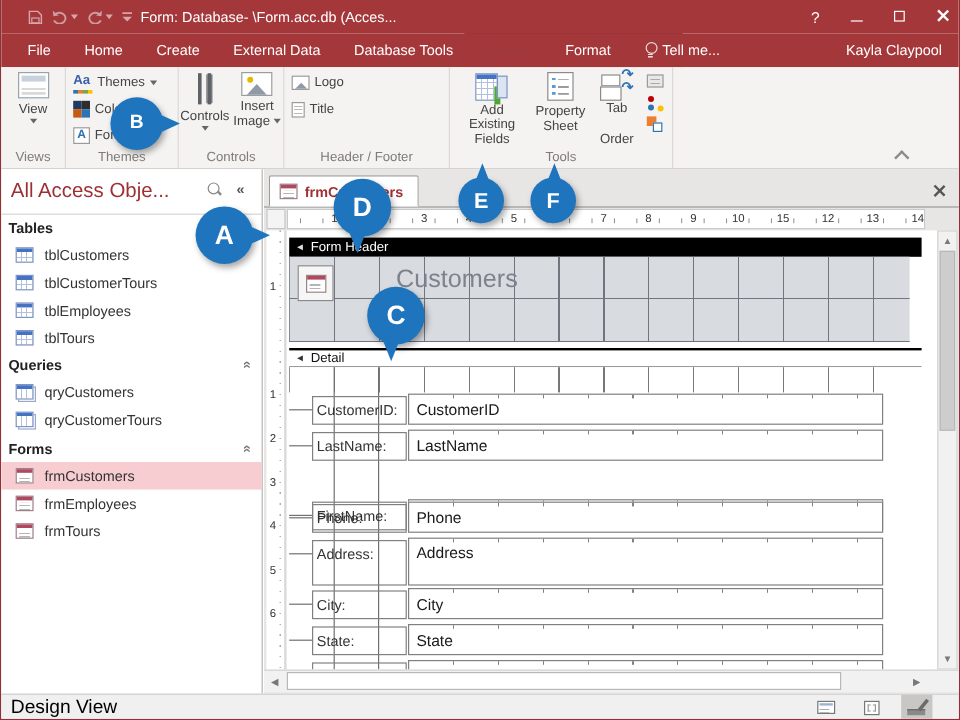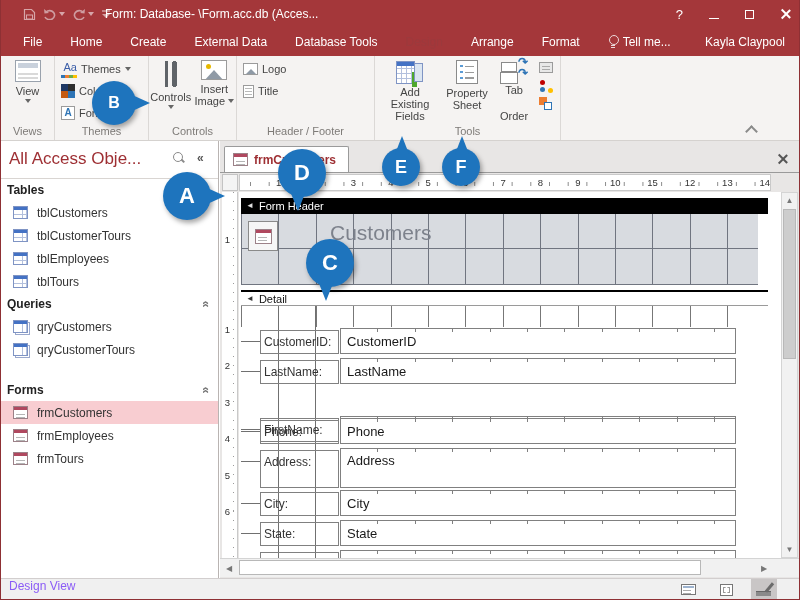--- a/index.html
+++ b/index.html
@@ -8,21 +8,21 @@
             border-left:1px solid #8e3034; border-right:1px solid #8e3034; border-bottom:1px solid #8e3034;
             font-family:"Liberation Sans", sans-serif; }
 
   
   .titlebar { position:absolute; left:0; top:0; width:100%; height:28px; background:#A4373A; z-index:2; }
   .ctxblock { position:absolute; left:386px; top:0; width:182px; height:56px; background:#8B3134; z-index:1; }
   .ctxlabel { position:absolute; left:0; top:7px; width:100%; text-align:center; color:#F2DBDC; font-size:12px; }
   .qat { position:absolute; left:22px; top:5px; display:flex; align-items:center; gap:7px; }
   .qbtn { display:flex; align-items:center; gap:2px; height:18px; }
   .caret-sm { width:0; height:0; border-left:3px solid transparent; border-right:3px solid transparent; border-top:4px solid #d7a5a8; }
-  .wtitle { position:absolute; left:104px; top:7px; color:#fff; font-size:12px; white-space:nowrap; z-index:2; }
+  .wtitle { position:absolute; left:116px; top:7px; color:#fff; font-size:12px; white-space:nowrap; z-index:2; }
   .winctrl { position:absolute; right:8px; top:0; height:28px; display:flex; align-items:center; gap:26px; z-index:3; }
   .help-glyph { color:#fff; font-size:13px; }
   .ic-min { width:10px; height:1px; background:#fff; display:inline-block; }
   .ic-max { width:9px; height:9px; border:1px solid #fff; display:inline-block; }
   .ic-x { position:relative; width:11px; height:11px; display:inline-block; }
   .ic-x::before,.ic-x::after { content:""; position:absolute; left:5px; top:0; width:1.5px; height:12px; background:#fff; }
   .ic-x::before { transform:rotate(45deg); } .ic-x::after { transform:rotate(-45deg); }
 
   .tabsrow { position:absolute; left:0; top:28px; width:100%; height:28px; background:#A4373A; display:flex; align-items:stretch; padding-left:8px; z-index:2; }
   .rtab { color:#fff; font-size:12px; display:flex; align-items:center; justify-content:center; padding:0 14px; white-space:nowrap; cursor:default; }
@@ -43,21 +43,21 @@
   .stack { display:flex; flex-direction:column; padding-top:2px; }
   .ministack { display:flex; flex-direction:column; gap:6px; padding:6px 4px 0 6px; }
   .ribcollapse { position:absolute; right:42px; bottom:6px; width:12px; height:8px; }
   .ribcollapse::before { content:""; position:absolute; left:2px; top:1px; width:7px; height:7px; border-left:2px solid #8a8a8a; border-top:2px solid #8a8a8a; transform:rotate(45deg); }
 
   
   .i-view { width:26px; height:22px; background:#fff; border:1px solid #9aa2ad; display:block; position:relative; }
   .i-view::before { content:""; position:absolute; left:2px; top:2px; right:2px; height:5px; background:#c9d1dc; }
   .i-view::after { content:""; position:absolute; left:2px; top:10px; right:2px; height:8px;
        background:repeating-linear-gradient(0deg,#d9d9d9 0 2px,transparent 2px 4px); }
-  .i-themes { width:16px; height:15px; position:relative; font-size:11px; font-weight:normal; color:#3b5ea8; line-height:11px; text-align:right; }
+  .i-themes { width:16px; height:15px; position:relative; font-size:11px; font-weight:bold; color:#3b5ea8; line-height:11px; text-align:left; }
   .i-themes::after { content:""; position:absolute; left:0; bottom:-1px; width:100%; height:3px;
        background:linear-gradient(90deg,#2e74b5 0 25%,#ed7d31 25% 50%,#70ad47 50% 75%,#ffc000 75%); }
   .i-colors { width:14px; height:14px; display:grid; grid-template-columns:7px 7px; grid-template-rows:7px 7px; }
   .i-colors i:nth-child(1){background:#1f3864;} .i-colors i:nth-child(2){background:#2e2e2e;}
   .i-colors i:nth-child(3){background:#c55a11;} .i-colors i:nth-child(4){background:#2e74b5;}
   .i-fonts { width:14px; height:14px; border:1px solid #9b9b9b; background:#fff; color:#2e74b5; font-size:10px; font-weight:bold; text-align:center; line-height:12px; }
   .i-controls { width:20px; height:28px; position:relative; }
   .i-controls::before { content:""; position:absolute; left:4px; top:1px; width:3px; height:26px; background:#5f6368; }
   .i-controls::after { content:""; position:absolute; right:5px; top:1px; width:3px; height:26px; background:#5f6368;
        box-shadow:-2px 0 0 -1px #5f6368, 2px 0 0 -1px #5f6368; }
@@ -180,21 +180,21 @@
   .sarrow { position:absolute; left:0; width:15px; height:15px; font-size:8px; color:#777; display:flex; align-items:center; justify-content:center; }
   .sa-up{top:0;} .sa-dn{bottom:0;}
   .vthumb { position:absolute; left:1px; top:16px; width:13px; height:150px; background:#cdcdcd; border:1px solid #b8b8b8; }
   .hscroll { position:absolute; left:219px; top:558px; width:581px; height:19px; background:#F1F1F1; border-top:1px solid #d4d4d4; z-index:2; }
   .ha { position:absolute; top:1px; width:16px; height:16px; font-size:8px; color:#777; display:flex; align-items:center; justify-content:center; }
   .ha-l{left:1px;} .ha-r{left:536px;}
   .hthumb { position:absolute; left:19px; top:1px; width:462px; height:15px; background:#fff; border:1px solid #b8b8b8; }
 
   
   .statusbar { position:absolute; left:0; top:578px; width:100%; height:21px; background:#F0F0F0; border-top:1px solid #d2cece; z-index:3;
-       display:flex; align-items:flex-start; font-size:12px; color:#8b5cf6; padding-left:8px; }
+       display:flex; align-items:flex-end; font-size:16px; color:#000000; padding-left:8px; }
   .viewbtns { position:absolute; right:22px; top:0; height:21px; display:flex; align-items:center; gap:12px; }
   .viewbtn { width:26px; height:21px; display:flex; align-items:center; justify-content:center; }
   .viewbtn.active { background:#c9c6c6; }
   .sv-form { width:15px; height:11px; border:1px solid #777; background:#fff; position:relative; }
   .sv-form::before { content:""; position:absolute; left:1px; top:1px; right:1px; height:2px; background:#9db3cf; }
   .sv-form::after { content:""; position:absolute; left:1px; top:5px; width:8px; height:4px; background:repeating-linear-gradient(0deg,#aaa 0 1px,transparent 1px 2.5px); }
   .sv-layout { width:13px; height:12px; border:1px solid #777; background:#fff; position:relative; }
   .sv-layout::after { content:""; position:absolute; left:2px; top:2px; right:2px; bottom:2px; border:1px dashed #999; }
   .sv-design { width:16px; height:12px; position:relative; }
   .sv-design::before { content:""; position:absolute; left:0; bottom:0; width:15px; height:4px; background:#8a8a8a;
@@ -266,21 +266,20 @@
     </div>
   </div>
 
   <div class="tabsrow">
     <span class="rtab">File</span>
     <span class="rtab">Home</span>
     <span class="rtab">Create</span>
     <span class="rtab">External Data</span>
     <span class="rtab">Database Tools</span>
     <span class="rtab active ctx">Design</span>
-    <span class="rtab ctx">Arrange</span>
     <span class="rtab ctx">Format</span>
     <span class="rtab tellme">
       <i class="bulb"></i>
       <span>Tell me...</span>
     </span>
     <span class="spacer"></span>
     <span class="rtab">Kayla Claypool</span>
   </div>
 
   <div class="ribbon">
@@ -422,21 +421,21 @@
     </div>
     <div class="navitem">
       <span class="i-query"></span>
       <span>qryCustomers</span>
     </div>
     <div class="navitem">
       <span class="i-query"></span>
       <span>qryCustomerTours</span>
     </div>
 
-    <div class="navsec" style="margin-top:18px;">
+    <div class="navsec" style="margin-top:2px;">
       <span>Forms</span>
       <span class="sec-chev">«</span>
     </div>
     <div class="navitem selected">
       <span class="i-form"></span>
       <span>frmCustomers</span>
     </div>
     <div class="navitem">
       <span class="i-form"></span>
       <span>frmEmployees</span>

